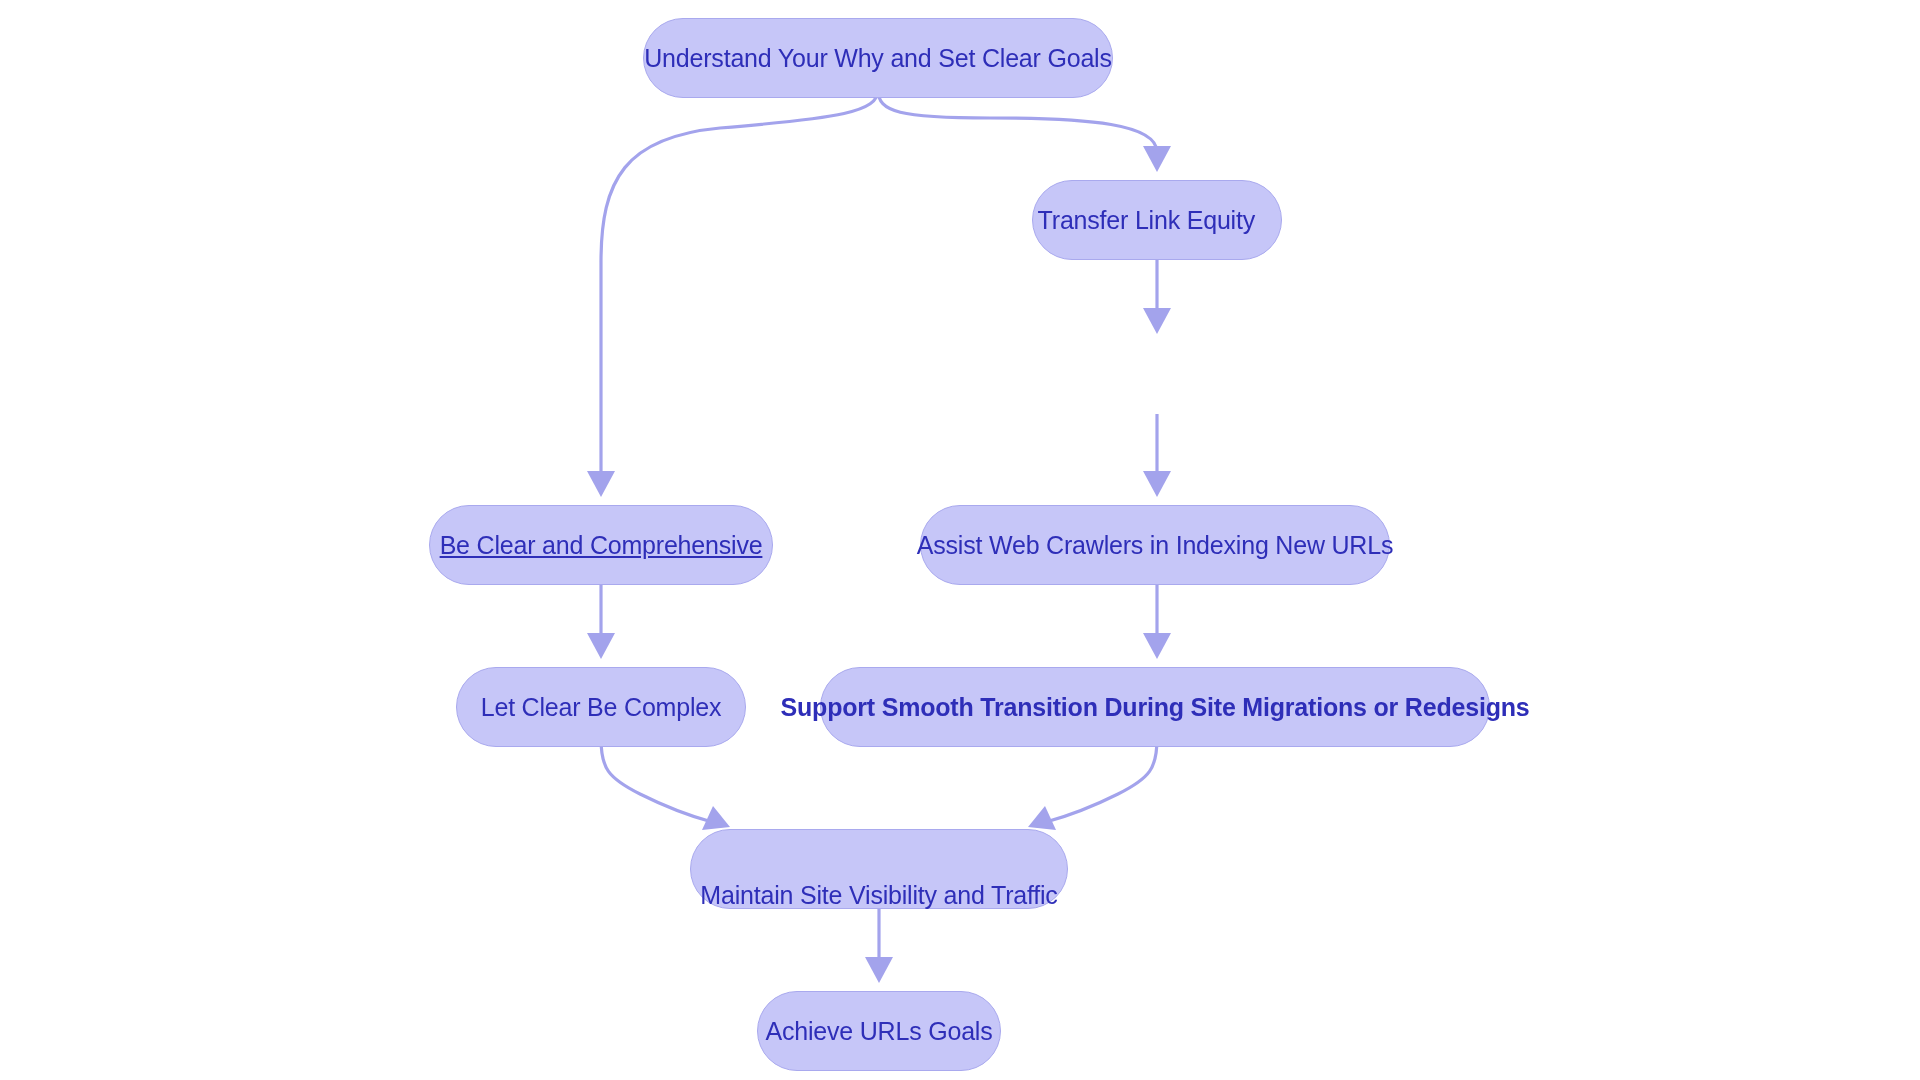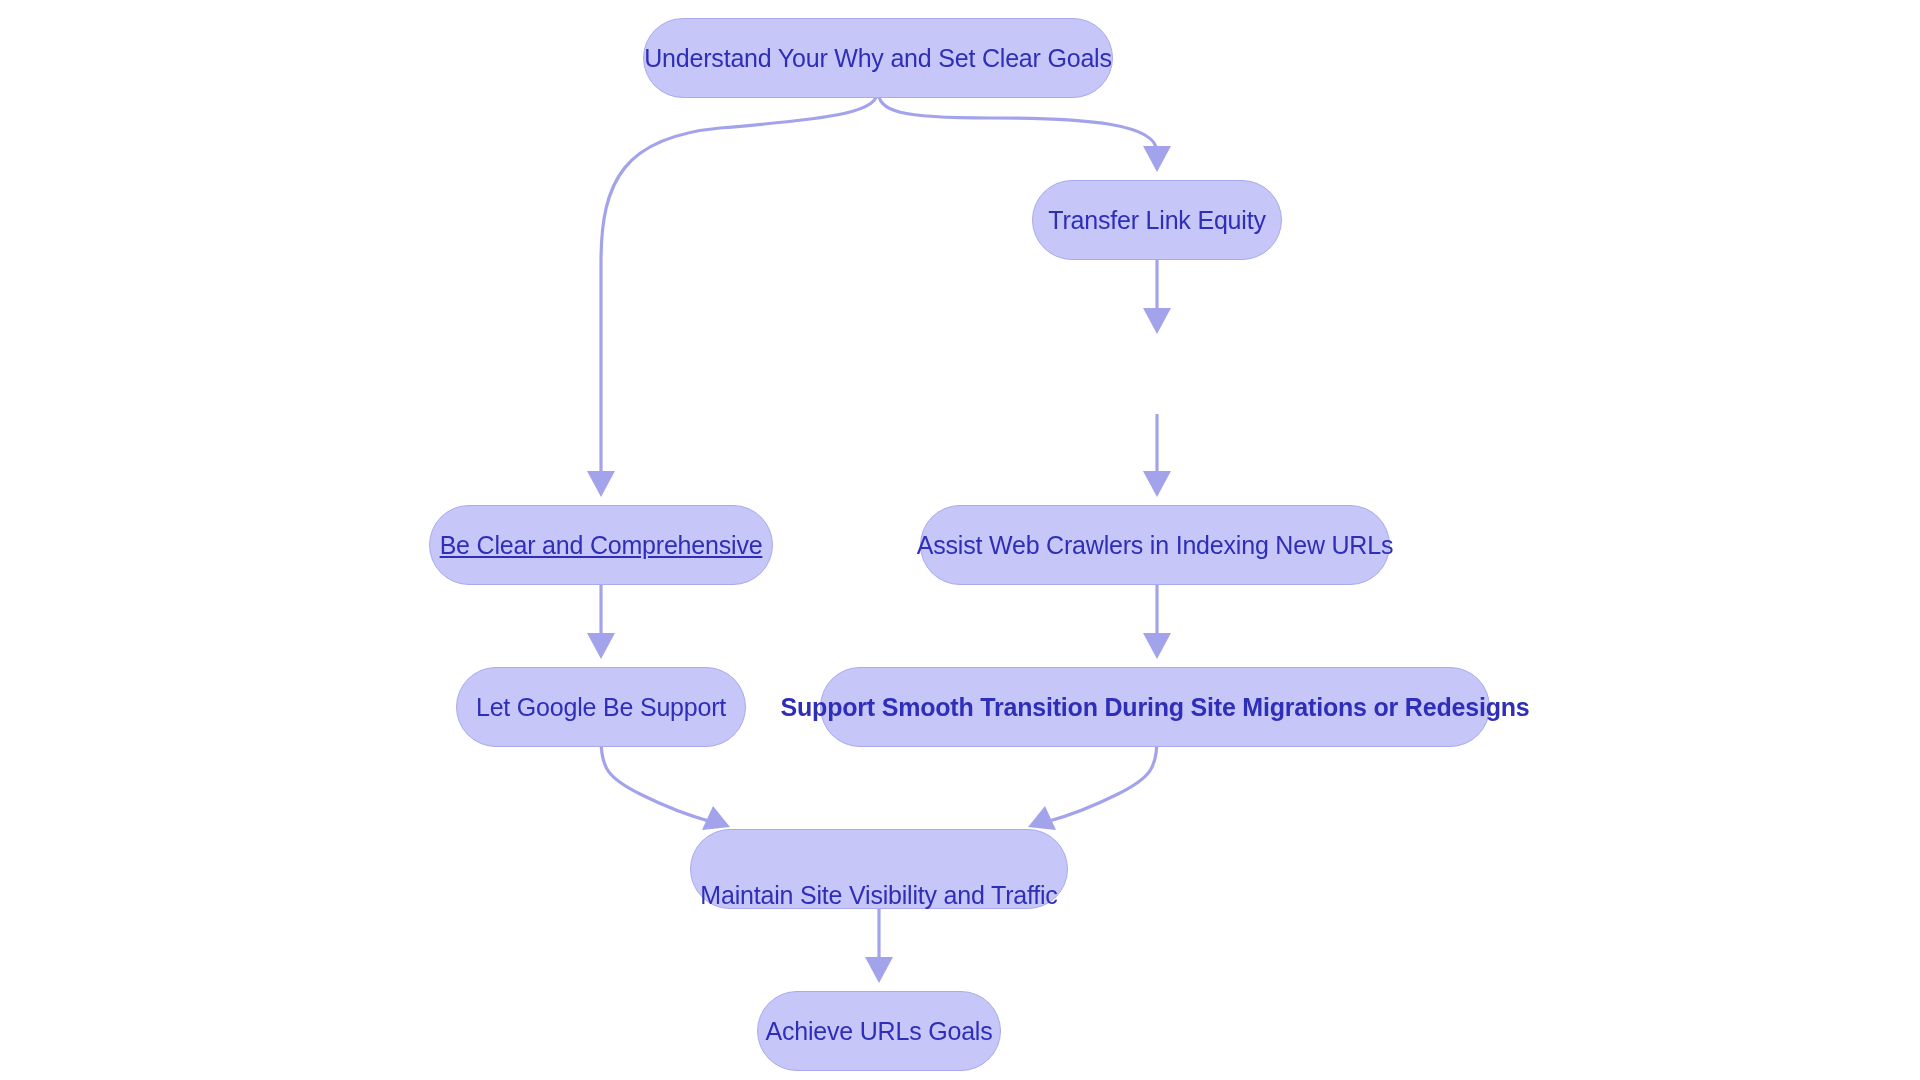--- a/index.html
+++ b/index.html
@@ -106,35 +106,35 @@
     <path class="edge-path" d="M 879 901 L 879 963"></path>
     <polygon class="arrow-head" points="879,983 865,957 893,957"></polygon>
   </svg>
 
   <div id="node-layer">
 
     <div class="node" style="left:643px; top:10px; width:470px; height:80px;">
       <span class="node-label">Understand Your Why and Set Clear Goals</span>
     </div>
 
-    <div class="node" style="left:1032px; top:172px; width:250px; height:80px;">
+    <div class="node" style="left:1032px; top:172px; width:250px; height:80px;justify-content:flex-end;">
       <span class="node-label">Transfer Link Equity</span>
     </div>
 
     <div class="node" style="left:429px; top:497px; width:344px; height:80px;text-decoration:underline;">
       <span class="node-label">Be Clear and Comprehensive</span>
     </div>
 
 
     <div class="node" style="left:920px; top:497px; width:470px; height:80px;">
       <span class="node-label">Assist Web Crawlers in Indexing New URLs</span>
     </div>
 
     <div class="node" style="left:456px; top:659px; width:290px; height:80px;">
-      <span class="node-label">Let Google Be Support</span>
+      <span class="node-label">Let Clear Be Complex</span>
     </div>
 
     <div class="node" style="left:820px; top:659px; width:670px; height:80px;font-weight:bold;">
       <span class="node-label">Support Smooth Transition During Site Migrations or Redesigns</span>
     </div>
 
     <div class="node" style="left:690px; top:821px; width:378px; height:80px;align-items:flex-end;">
       <span class="node-label">Maintain Site Visibility and Traffic</span>
     </div>
 

